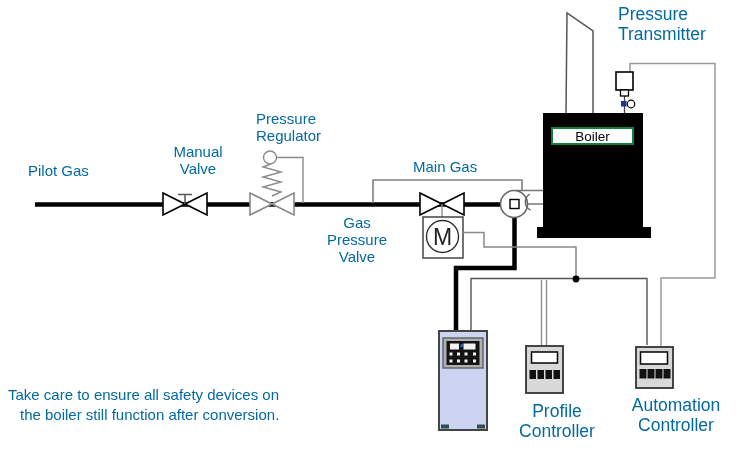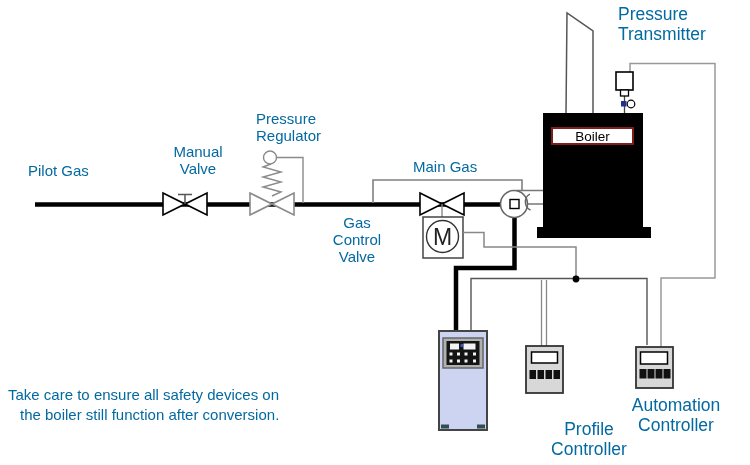--- a/index.html
+++ b/index.html
@@ -8,21 +8,21 @@
   svg{position:absolute;left:0;top:0;}
   .lbl{position:absolute;font-weight:normal;color:#0369a1;white-space:pre-line;
        font-size:15px;line-height:1.14;}
   .lbl.center{transform:translateX(-50%);text-align:center;}
   .lbl.big{font-size:17.5px;line-height:1.14;}
   .lbl.caution{font-size:15px;}
   #logo{position:absolute;left:30px;top:10px;font-family:"Liberation Serif",serif;
         font-weight:bold;font-size:23px;color:#000;}
   #logo .red{color:#ff0000;}
   #boiler-tag{position:absolute;left:551px;top:127px;width:83px;height:18px;
-        background:#fff;border:2px solid #7f1d1d;box-sizing:border-box;
+        background:#fff;border:2px solid #15803d;box-sizing:border-box;
         display:flex;align-items:center;justify-content:center;
         font-size:13.5px;font-weight:normal;color:#000;}
 </style>
 </head>
 <body>
 
 <div id="canvas">
 
   <svg width="750" height="465" viewBox="0 0 750 465">
 
@@ -140,31 +140,31 @@
 
   <div class="lbl center" style="left:186px;top:143px;margin-left:12px;">Manual
 Valve</div>
 
   <div class="lbl" style="left:256px;top:110px;">Pressure
 Regulator</div>
 
   <div class="lbl" style="left:413px;top:158px;">Main Gas</div>
 
   <div class="lbl center" style="left:357px;top:214px;">Gas
-Control
+Pressure
 Valve</div>
 
   <div id="boiler-tag">
     <span>Boiler</span>
   </div>
 
   <div class="lbl big" style="left:618px;top:5px;">Pressure
 Transmitter</div>
 
-  <div class="lbl big center" style="left:557px;top:420px;margin-left:32px;">Profile
+  <div class="lbl big center" style="left:557px;top:402px;">Profile
 Controller</div>
 
   <div class="lbl big center" style="left:676px;top:396px;">Automation
 Controller</div>
 
   <div class="lbl caution" style="left:8px;top:386px;">Take care to ensure all safety devices on</div>
   <div class="lbl caution" style="left:20px;top:406px;">the boiler still function after conversion.</div>
 
 </div>
 

